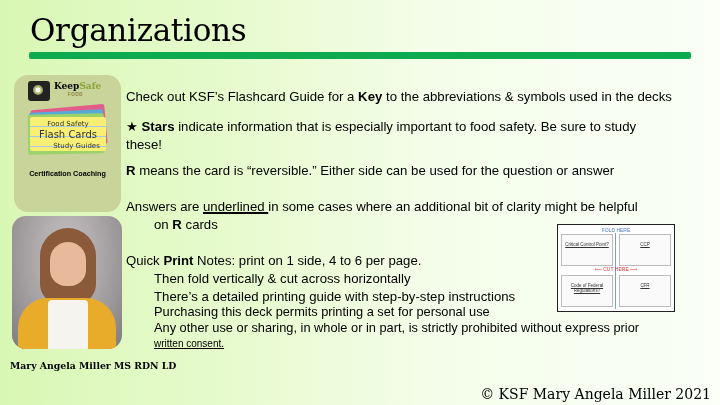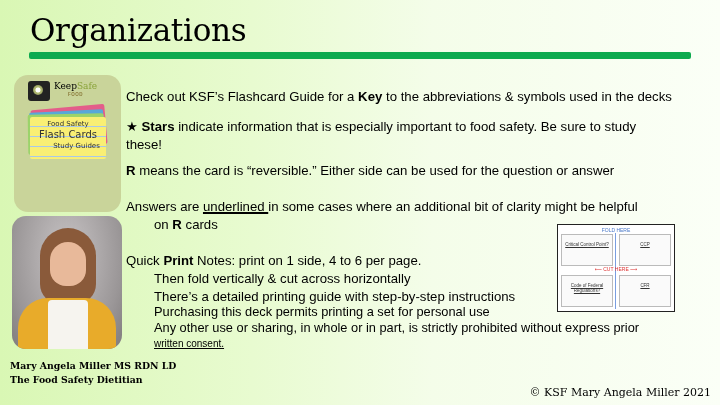--- a/index.html
+++ b/index.html
@@ -23,30 +23,30 @@
   }
   .logo-head { position:absolute; left:14px; top:6px; width:80px; height:22px; }
   .logo-badge {
     position:absolute; left:0; top:0; width:22px; height:20px; background:#222; border-radius:3px;
   }
   .logo-badge::after {
     content:""; position:absolute; left:5px; top:4px; width:10px; height:10px; border-radius:50%;
     background:radial-gradient(circle,#fff 0 30%,#b9c27a 40%,#6b7340 100%);
   }
   .logo-word {
-    position:absolute; left:26px; top:0; font-family:"DejaVu Serif", serif; font-weight:normal; font-size:9px;
+    position:absolute; left:26px; top:0; font-family:"DejaVu Serif", serif; font-weight:bold; font-size:9px;
   }
   .logo-word .safe { color:#8aa33a; }
   .logo-sub { position:absolute; left:40px; top:11px; font-size:4.5px; color:#8a7a3a; font-weight:bold; letter-spacing:0.5px; }
   .cards { position:absolute; left:12px; top:30px; width:84px; height:56px; }
   .card-bg1 { position:absolute; left:6px; top:2px; width:74px; height:40px; background:#e35d8a; transform:rotate(-5deg); border-radius:2px; }
   .card-bg2 { position:absolute; left:4px; top:6px; width:74px; height:40px; background:#58a8d8; transform:rotate(-3deg); border-radius:2px; }
   .card-bg3 { position:absolute; left:2px; top:9px; width:76px; height:40px; background:#9bd36a; transform:rotate(-1deg); border-radius:2px; }
   .card-front {
-    position:absolute; left:4px; top:12px; width:76px; height:42px; background:#f9ef74;
+    position:absolute; left:4px; top:12px; width:76px; height:34px; background:#f9ef74;
     border-radius:2px; text-align:center; font-family:"DejaVu Sans", sans-serif; color:#333;
     background-image:repeating-linear-gradient(180deg, transparent 0 9px, #a9c8e8 9px 10px);
   }
   .card-front .l1 { font-size:7px; margin-top:3px; }
   .card-front .l2 { font-size:10px; margin-top:1px;text-align:center; }
   .card-front .l3 { font-size:7px; margin-top:2px;padding-left:17px; }
   .logo-caption {
     position:absolute; left:0; top:93px; width:107px; text-align:center;
     font-size:7.2px; font-weight:bold; line-height:11px;
   }
@@ -68,21 +68,21 @@
   .arial { font-family:"Liberation Sans", sans-serif; }
   .diagram {
     position:absolute; left:557px; top:224px; width:116px; height:86px; background:#fff;
     border:1px solid #222; font-size:4px; color:#555;
   }
   .diagram .fold { position:absolute; top:2px; left:0; width:100%; text-align:center; color:#4a78c8; font-size:5px; }
   .diagram .vline { position:absolute; left:57px; top:8px; width:1px; height:76px; background:#7a9ee0; }
   .diagram .cut { position:absolute; top:41px; left:0; width:100%; text-align:center; color:#d33; font-size:5px; }
   .diagram .panel { position:absolute; width:50px; height:30px; border:1px solid #bbb; background:#fafafa; }
   .diagram .panel .t { text-align:center; font-size:4.5px; margin-top:7px; text-decoration:underline; color:#333; }
-  .footer { position:absolute; right:9px; top:386px; font-family:"DejaVu Serif", serif; font-size:11px; }
+  .footer { position:absolute; right:9px; top:386px; font-family:"DejaVu Serif", serif; font-size:14px; }
 </style>
 </head>
 <body>
 
 <div class="title">Organizations</div>
 <div class="title-bar"></div>
 
 <div class="logo-box">
   <div class="logo-head">
     <div class="logo-badge"></div>
@@ -93,33 +93,33 @@
     <div class="card-bg1"></div>
     <div class="card-bg2"></div>
     <div class="card-bg3"></div>
     <div class="card-front">
       <div class="l1">Food Safety</div>
       <div class="l2">Flash Cards</div>
       <div class="l3">Study Guides</div>
     </div>
   </div>
   <div class="logo-caption">
+    <div>Certification Coaching</div>
   </div>
 </div>
 
 <div class="photo">
   <div class="hair"></div>
   <div class="body"></div>
   <div class="apron"></div>
   <div class="face"></div>
 </div>
 
 <div class="signature">
   <div>Mary Angela Miller MS RDN LD</div>
-  <div>The Food Safety Dietitian</div>
 </div>
 
 <div class="content">
   <div class="p" style="top:0px;"><span>Check out KSF’s Flashcard Guide for a </span><b>Key</b><span> to the abbreviations &amp; symbols used in the decks</span></div>
 
   <div class="p" style="top:30px;"><span>★ </span><b>Stars</b><span> indicate information that is especially important to food safety. Be sure to study</span></div>
   <div class="p" style="top:48px;">these!</div>
 
   <div class="p" style="top:74px;"><b>R</b><span> means the card is “reversible.” Either side can be used for the question or answer</span></div>
 

